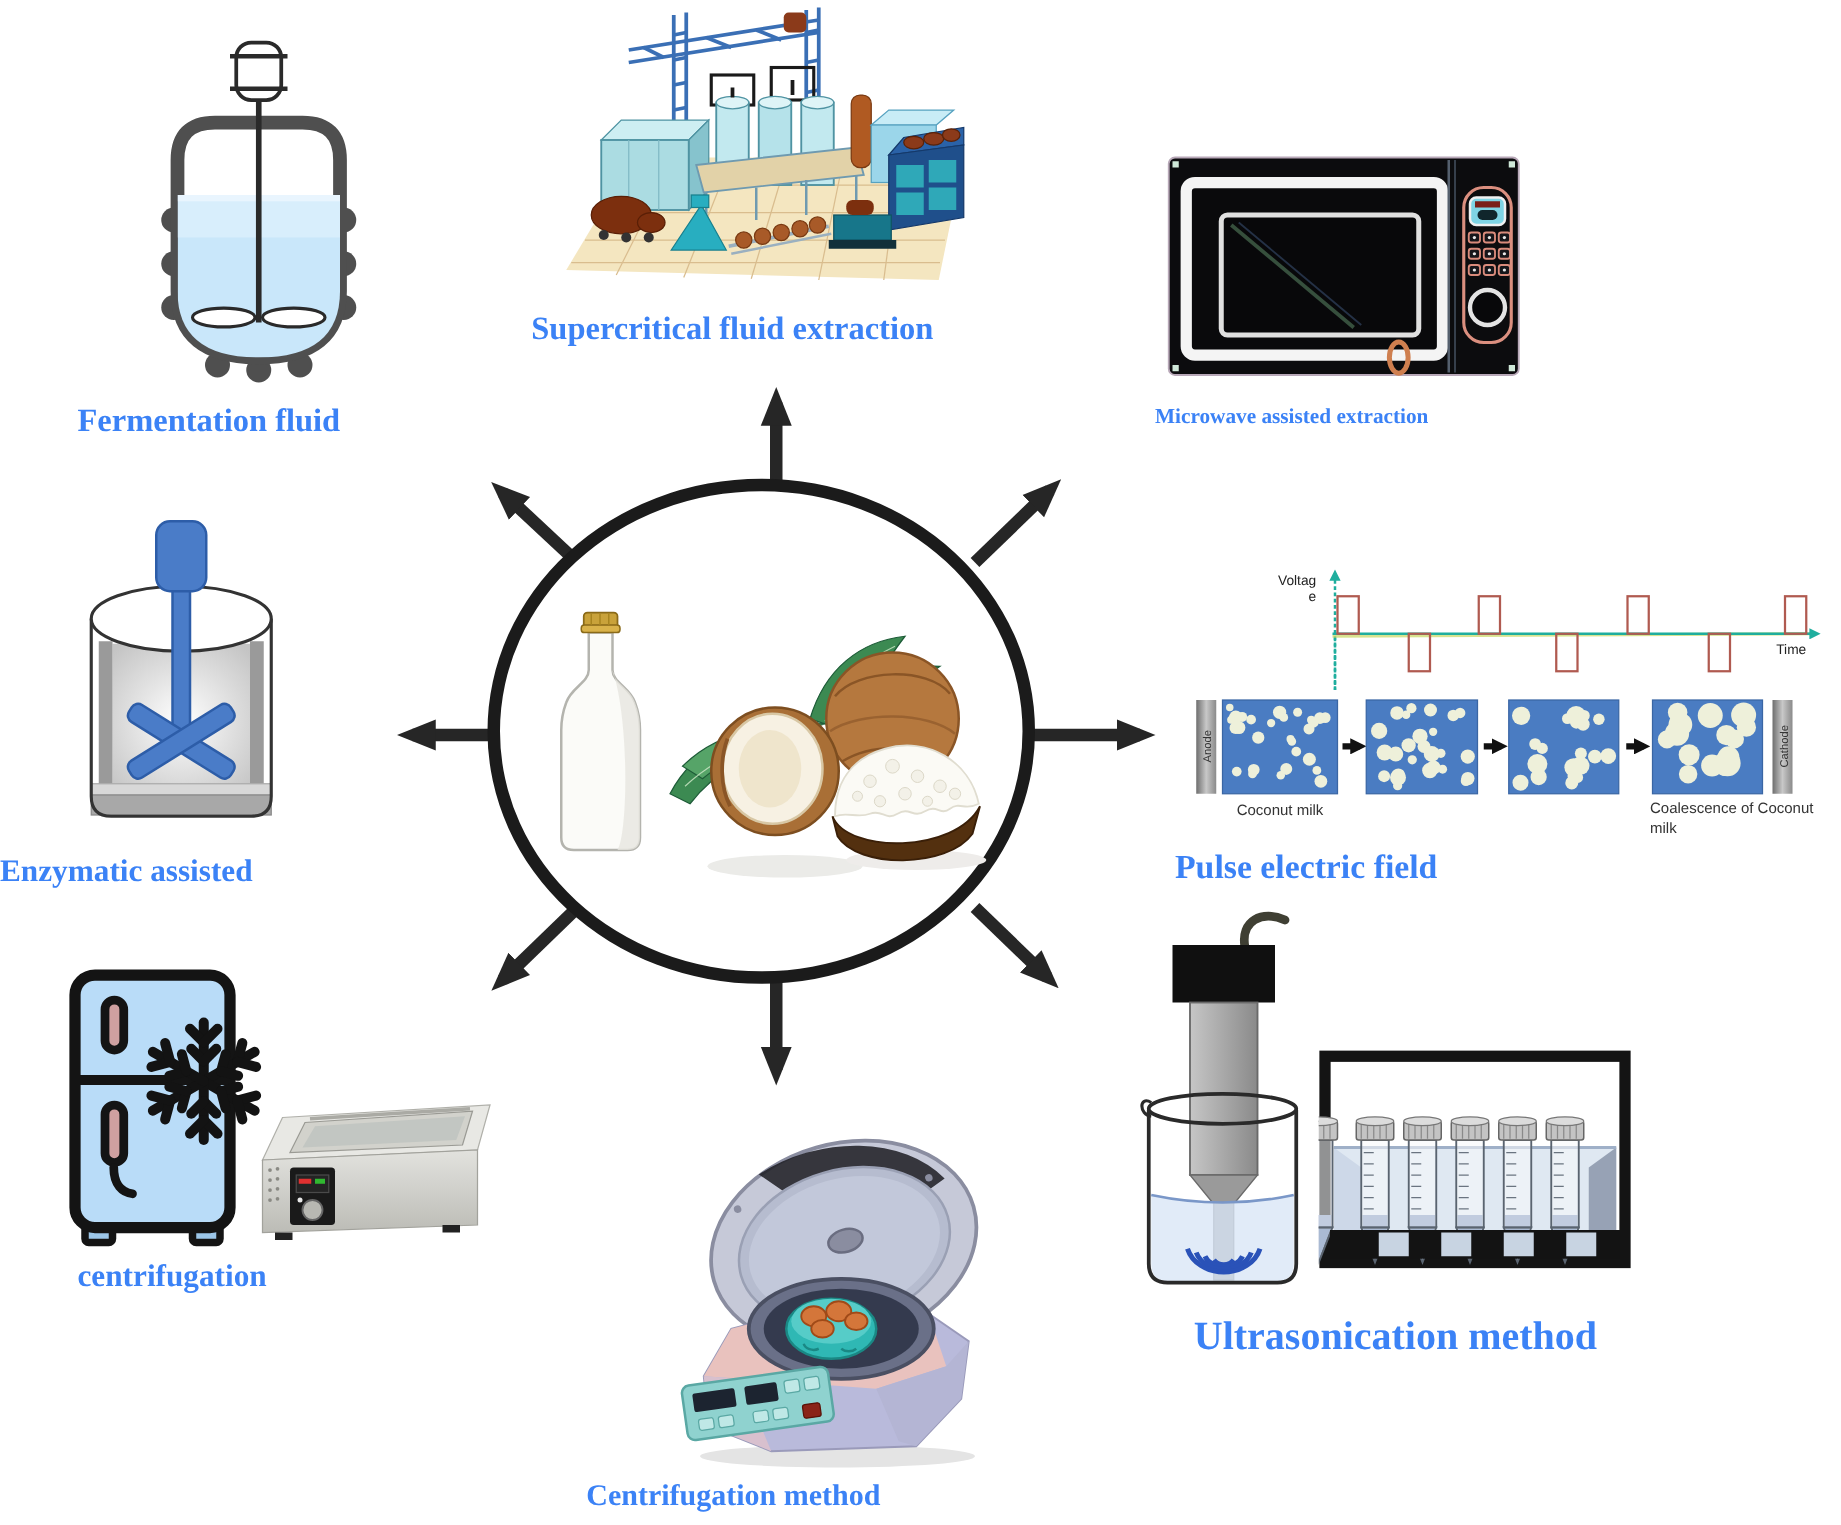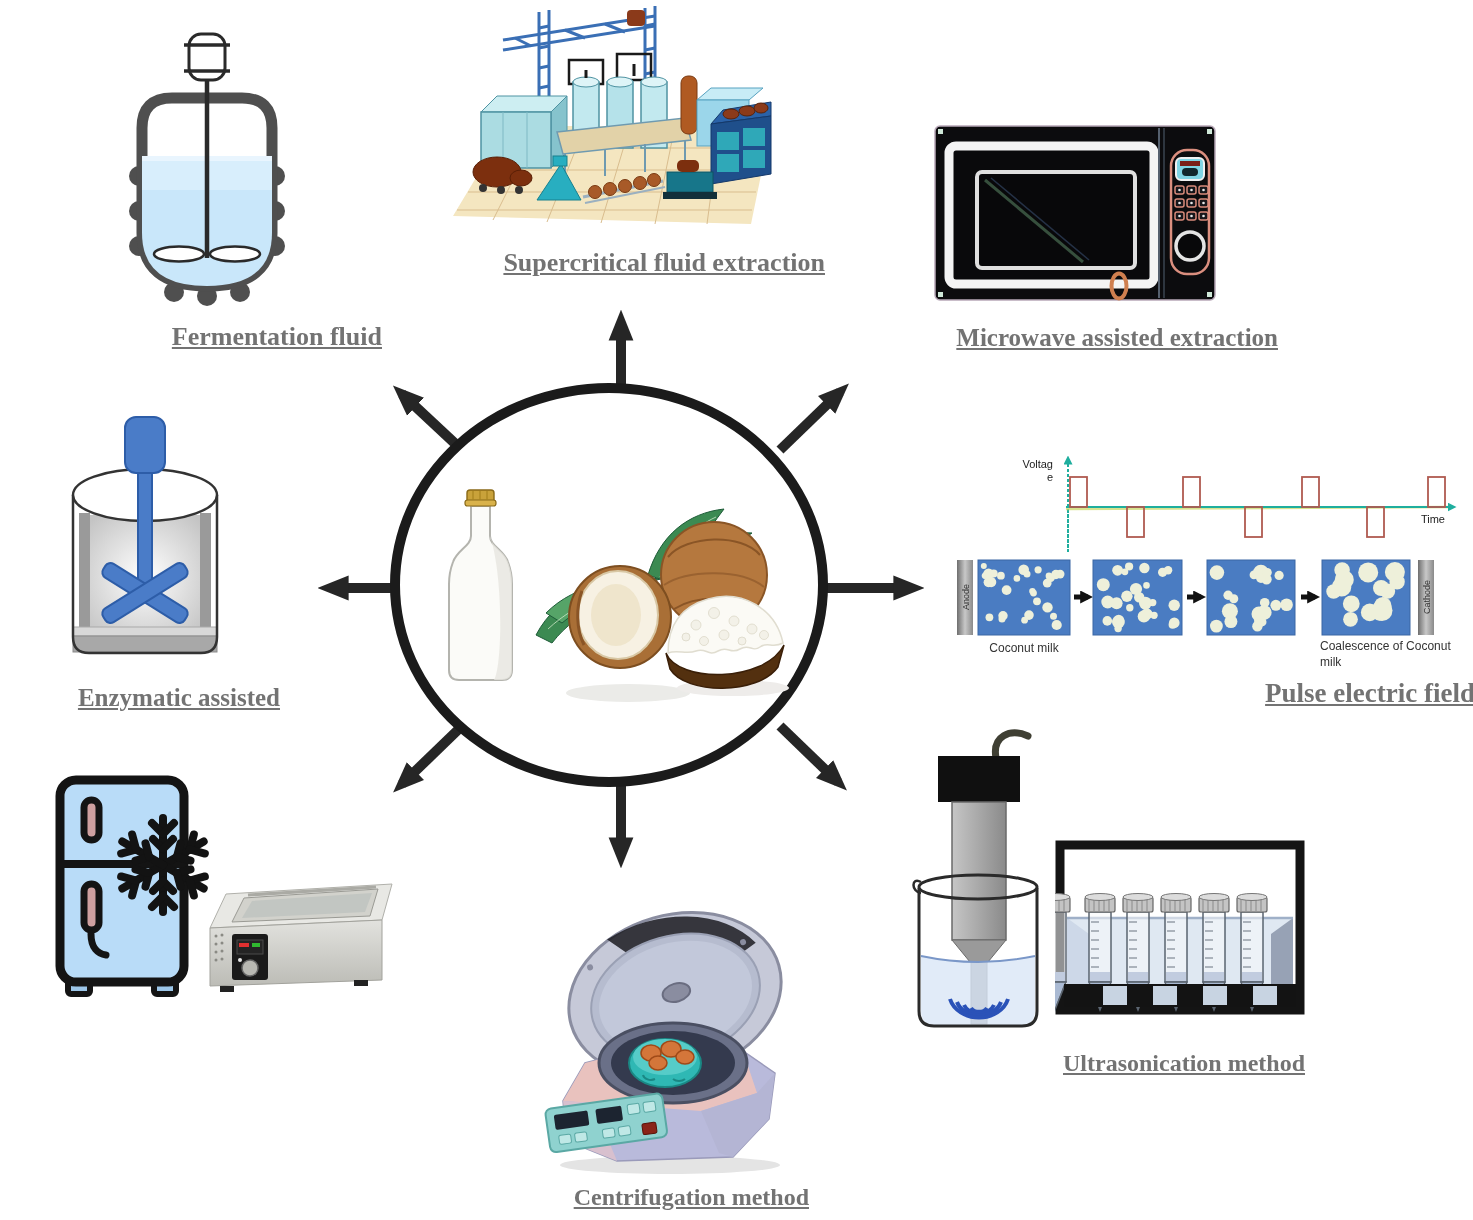--- a/index.html
+++ b/index.html
@@ -1,20 +1,20 @@
 <!DOCTYPE html>
 <html><head>
 <meta charset="utf-8">
 <style>
   html,body{margin:0;padding:0;background:#fff;}
   #canvas{position:relative;width:1473px;height:1220px;background:#fff;overflow:hidden;
           font-family:"Liberation Serif",serif;}
   .abs{position:absolute;}
-  .lbl{position:absolute;text-align:right;font-weight:700;color:#737373;
-       font-family:"Liberation Serif",serif;line-height:1.28;text-decoration:underline;}
+  .lbl{position:absolute;text-align:left;font-weight:700;color:#3b82f6;
+       font-family:"Liberation Serif",serif;line-height:1.28;}
   svg{display:block;}
 </style>
 </head>
 <body>
 
 <div id="canvas">
 
   <svg class="abs" style="left:0;top:0;z-index:1;" width="1473" height="1220">
     <defs>
       <marker id="ah" viewBox="0 0 10 8" refX="6" refY="4" markerWidth="3.1" markerHeight="3.1" orient="auto">
@@ -256,21 +256,21 @@
         <circle cx="246.5" cy="83" r="1.3"></circle>
           <circle cx="258.5" cy="83" r="1.3"></circle>
           <circle cx="270.5" cy="83" r="1.3"></circle>
         <circle cx="246.5" cy="96" r="1.3"></circle>
           <circle cx="258.5" cy="96" r="1.3"></circle>
           <circle cx="270.5" cy="96" r="1.3"></circle>
       </g>
     </g>
     <circle cx="257" cy="126" r="14" fill="#08080a" stroke="#e4e4e4" stroke-width="3.5"></circle>
   </svg>
-  <div class="lbl" style="left:878px;top:322px;width:400px;font-size:25px;">Microwave assisted extraction</div>
+  <div class="lbl" style="left:924px;top:322px;width:400px;font-size:17px;">Microwave assisted extraction</div>
 
   <div class="abs" style="left:940px;top:440px;width:535px;height:280px;">
     <svg width="535" height="235" viewBox="0 0 535 235">
       <defs>
         <linearGradient id="elecGrad" x1="0" y1="0" x2="1" y2="0">
           <stop offset="0" stop-color="#6e6e6e"></stop>
             <stop offset="0.5" stop-color="#c8c8c8"></stop>
             <stop offset="1" stop-color="#8a8a8a"></stop>
         </linearGradient>
         <marker id="tealArr" viewBox="0 0 10 10" refX="5" refY="5" markerWidth="4.5" markerHeight="4.5" orient="auto">
@@ -501,20 +501,21 @@
     <rect x="36" y="66" width="36" height="46" rx="3" fill="#1a1a1a"></rect>
     <rect x="41" y="72" width="26" height="14" fill="#242424" stroke="#4a4a4a"></rect>
     <rect x="43" y="75" width="10" height="4" fill="#e03030"></rect>
     <rect x="56" y="75" width="8" height="4" fill="#30b830"></rect>
     <circle cx="54" cy="100" r="8" fill="#b8b8b2" stroke="#666" stroke-width="1.5"></circle>
     <circle cx="44" cy="92" r="2" fill="#e8e8e8"></circle>
     <rect x="24" y="118" width="14" height="6" fill="#222"></rect>
     <rect x="158" y="112" width="14" height="6" fill="#222"></rect>
   </svg>
   <div class="lbl" style="left:62px;top:1006px;width:300px;font-size:25px;">
+    <div>centrifugation</div>
   </div>
 
   <svg class="abs" style="left:505px;top:905px;" width="300" height="270" viewBox="0 0 300 270">
     <ellipse cx="165" cy="260" rx="110" ry="9" fill="#e4e4e4"></ellipse>
 
     <g transform="rotate(-16 170 90)">
       <ellipse cx="170" cy="90" rx="108" ry="80" fill="#c6c9d8" stroke="#8a8da0" stroke-width="3"></ellipse>
       <path d="M120,18 A108,80 0 0 1 262,62 L240,70 A85,62 0 0 0 135,36 Z" fill="#1c1c22" opacity="0.85"></path>
       <ellipse cx="170" cy="92" rx="86" ry="61" fill="#b6bccf" stroke="#9aa0b4" stroke-width="2"></ellipse>
       <ellipse cx="170" cy="92" rx="78" ry="54" fill="#c2c8da"></ellipse>
@@ -619,15 +620,15 @@
         <use href="#tube" x="197"></use>
     </g>
     <rect x="9" y="144" width="232" height="23" fill="#131313"></rect>
     <g fill="#c8d4e2">
       <rect x="48" y="146" width="24" height="19"></rect>
         <rect x="98" y="146" width="24" height="19"></rect>
       <rect x="148" y="146" width="24" height="19"></rect>
         <rect x="198" y="146" width="24" height="19"></rect>
     </g>
   </svg>
-  <div class="lbl" style="left:955px;top:1048px;width:350px;font-size:24px;">Ultrasonication method</div>
+  <div class="lbl" style="left:955px;top:1048px;width:350px;font-size:32px;">Ultrasonication method</div>
 
 </div>
 
 </body></html>

